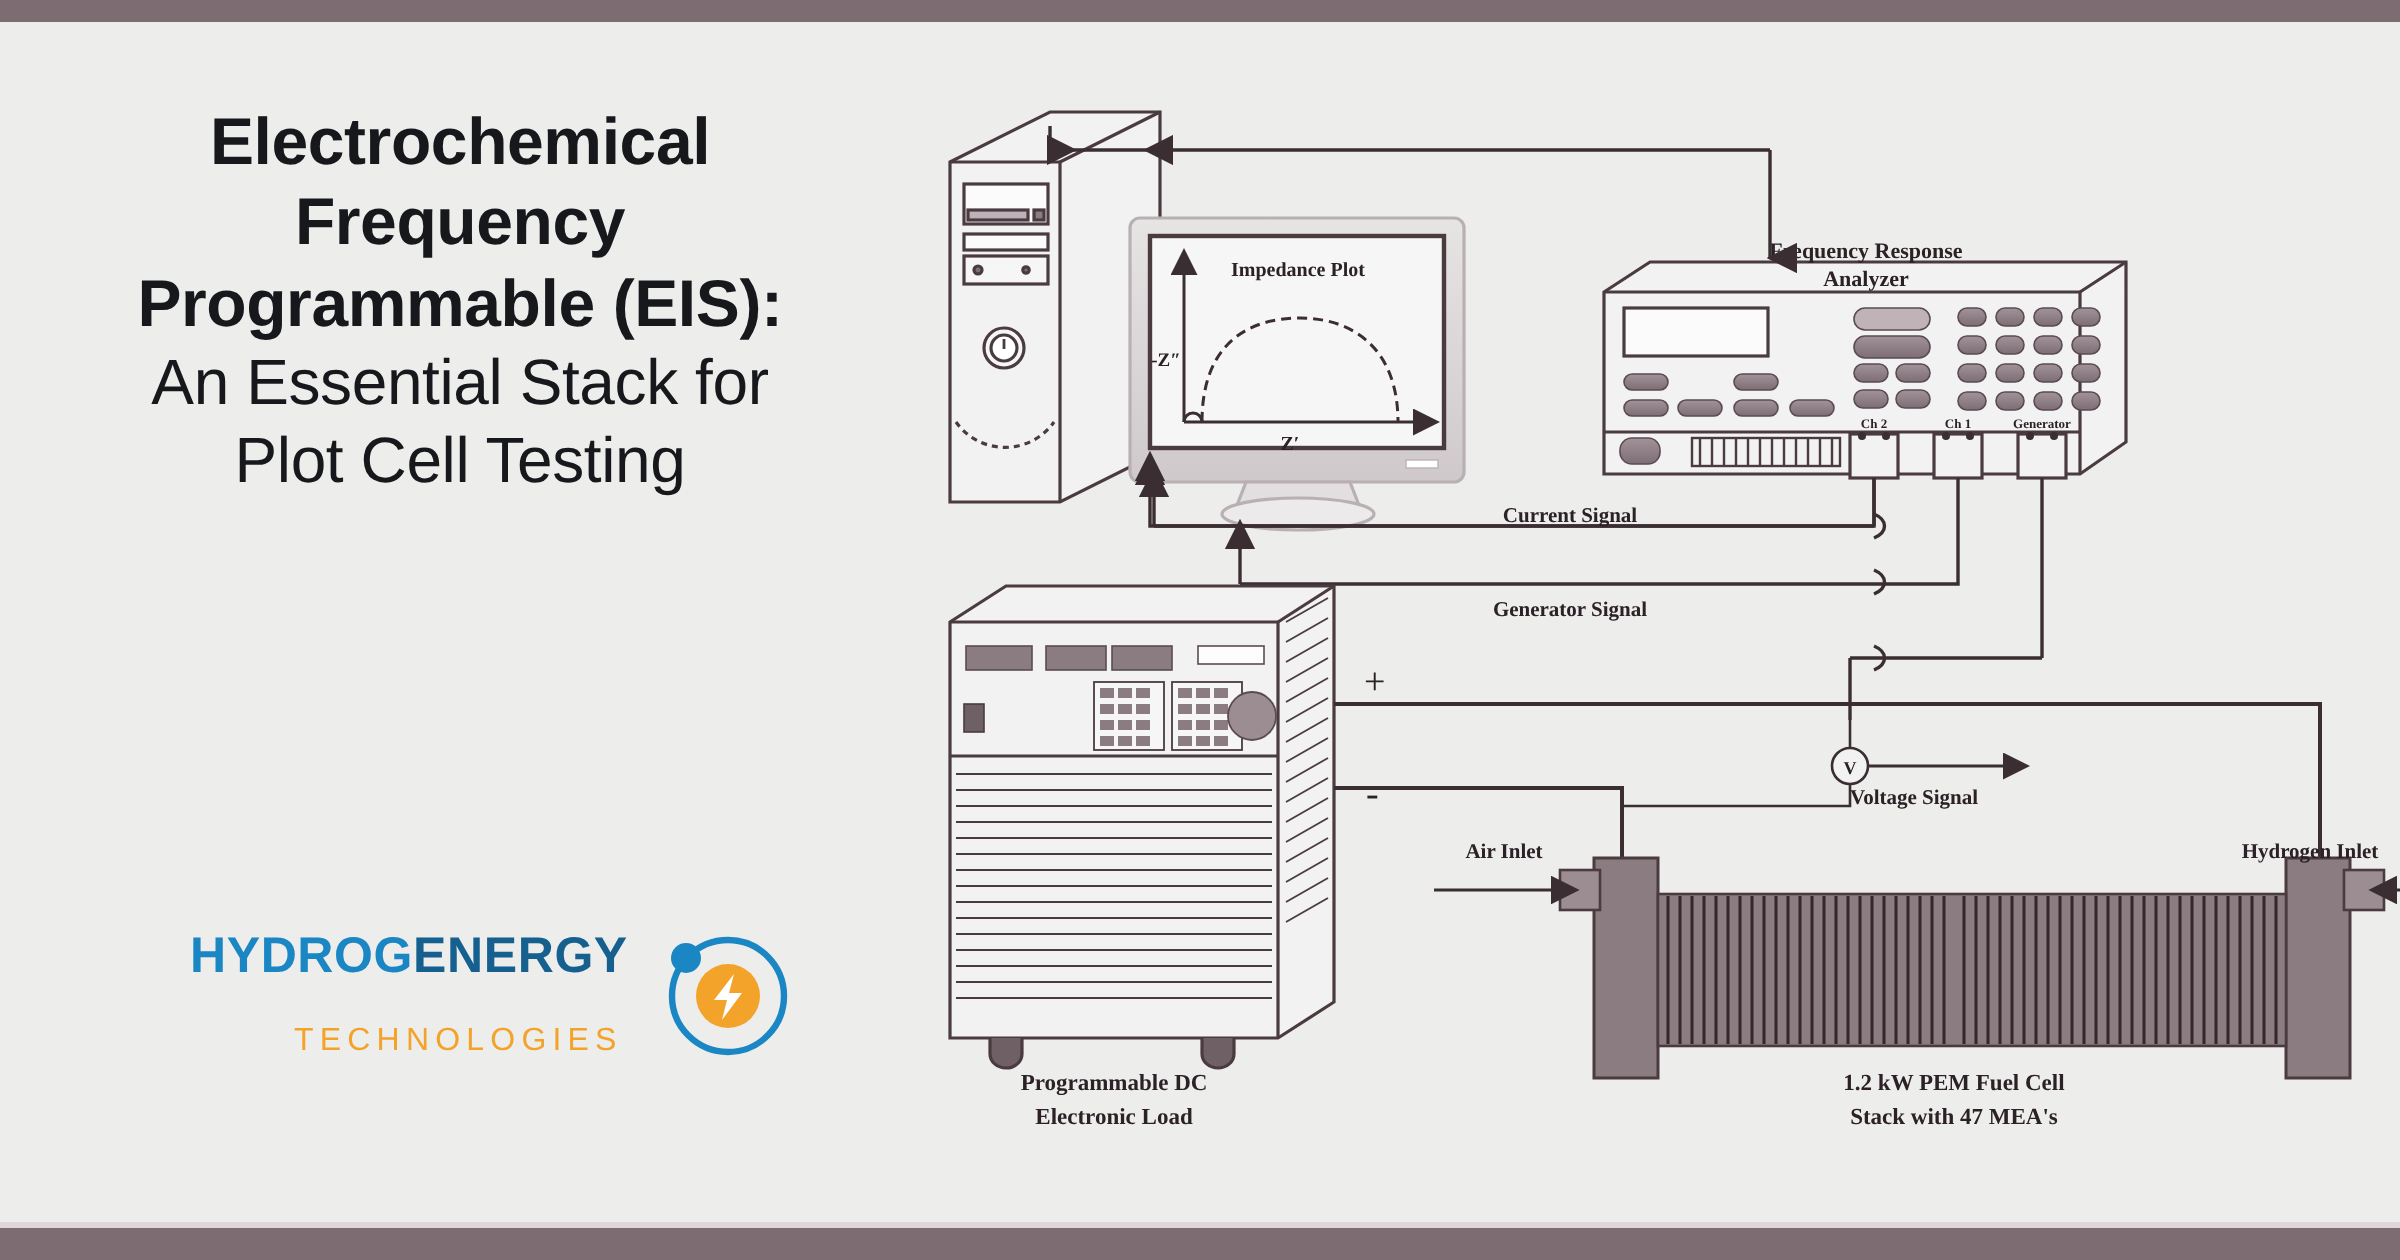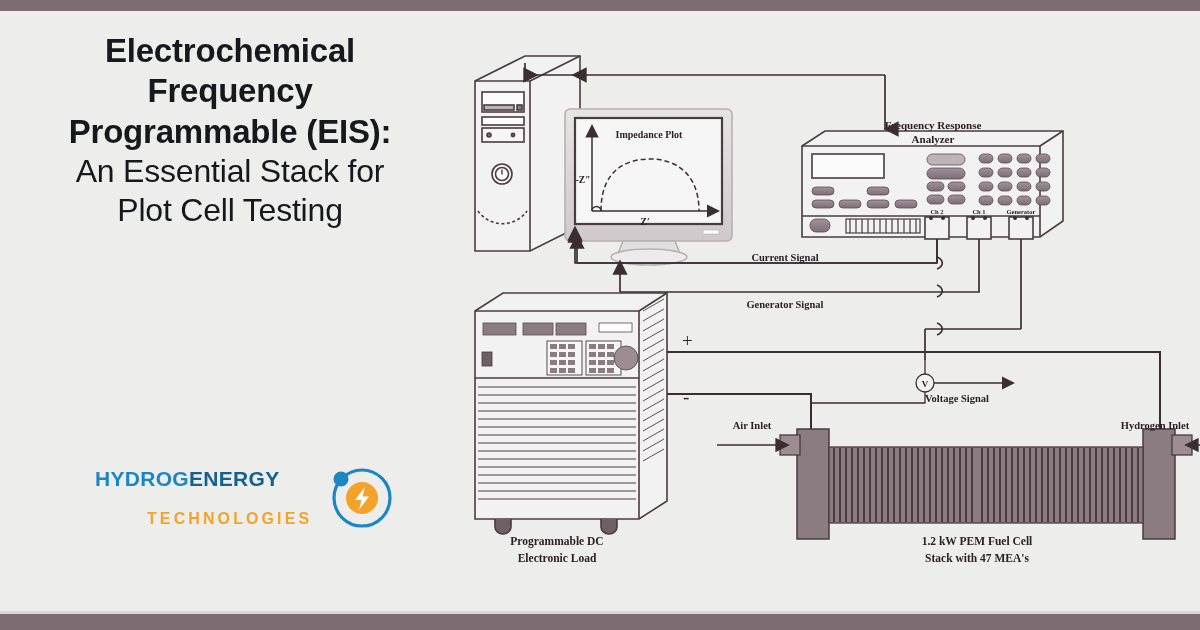--- a/index.html
+++ b/index.html
@@ -12,36 +12,36 @@
   .bar-top{position:absolute;left:0;top:0;width:1200px;height:11px;background:#7d6d72;}
   .bar-bottom{position:absolute;left:0;bottom:0;width:1200px;height:16px;background:#7d6d72;}
   .bar-bottom-hair{position:absolute;left:0;bottom:16px;width:1200px;height:3px;background:#e0d6d9;}
 
   
   .left{
     position:absolute;left:0;top:11px;width:460px;height:603px;
     display:flex;flex-direction:column;align-items:center;
   }
   .title-block{
-    width:380px;margin-top:20px;text-align:center;
+    width:380px;margin-top:40px;text-align:center;
     color:#16181c;line-height:1.22;
   }
   .t-bold{font-size:33px;font-weight:700;letter-spacing:-0.2px;}
   .t-reg{font-size:32px;font-weight:400;letter-spacing:-0.2px;}
 
   .logo-wrap{
     position:absolute;left:95px;top:463px;
     display:flex;align-items:center;gap:14px;
   }
   .logo-text{display:flex;flex-direction:column;align-items:flex-start;}
-  .logo-row1{font-size:21px;font-weight:700;letter-spacing:0.3px;line-height:1;}
+  .logo-row1{font-size:25px;font-weight:700;letter-spacing:0.3px;line-height:1;}
   .lg-a{color:#1b86c4;}
   .lg-b{color:#15608f;}
   .logo-row2{
-    font-size:16px;font-weight:700;letter-spacing:3.1px;
+    font-size:16px;font-weight:400;letter-spacing:3.1px;
     color:#f4a32a;margin-top:22px;line-height:1;padding-left:52px;
   }
 
   
   .diagram{position:absolute;left:455px;top:11px;width:745px;height:603px;}
   .diagram svg{display:block;}
 
   .dlabel{
     font-family:"Liberation Serif", serif;
     font-weight:700;

